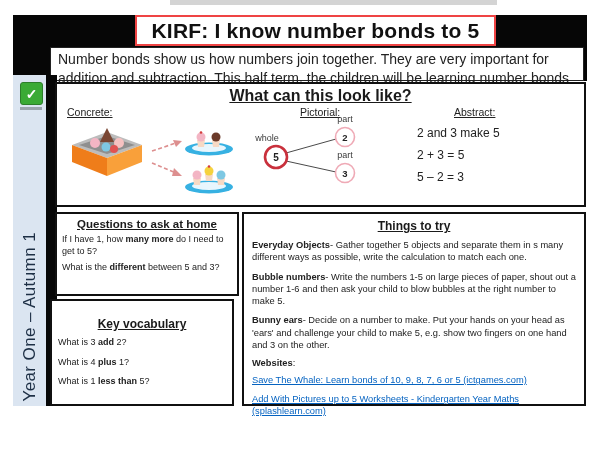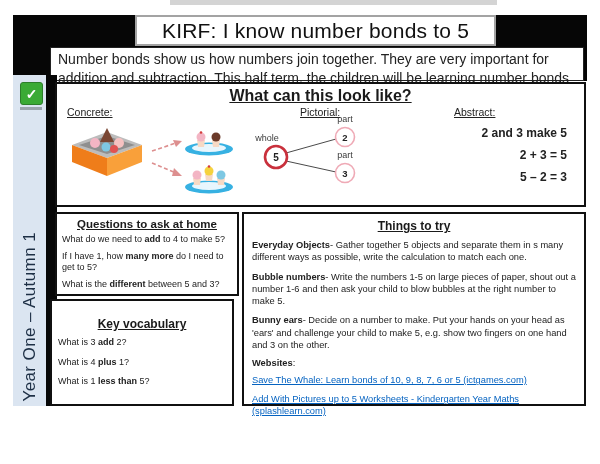--- a/index.html
+++ b/index.html
@@ -4,22 +4,22 @@
 <style>
   html,body{margin:0;padding:0;background:#fff;}
   .page{position:relative;width:600px;height:464px;background:#ffffff;
         font-family:"Liberation Sans",sans-serif;color:#1a1a1a;overflow:hidden;}
 
   .top-strip{position:absolute;left:170px;top:0;width:327px;height:5px;background:#d4d4d4;}
 
   .banner{position:absolute;left:13px;top:15px;width:574px;height:66px;background:#060606;}
 
   .title-box{position:absolute;left:135px;top:15px;width:361px;height:31px;background:#fff;
-             border:2px solid #a3a3a3;box-sizing:border-box;display:flex;align-items:center;
-             justify-content:center;font-size:21px;letter-spacing:.2px;color:#111;}
+             border:2px solid #ef4444;box-sizing:border-box;display:flex;align-items:center;
+             justify-content:center;font-size:21px;letter-spacing:.2px;color:#111;font-weight:bold;}
 
   .intro-box{position:absolute;left:50px;top:47px;width:534px;height:34px;background:#fff;
              border:1px solid #222;box-sizing:border-box;padding:2px 7px;font-size:14px;
              line-height:1.35;color:#222;}
 
   .sidebar{position:absolute;left:13px;top:75px;width:33px;height:331px;background:#dbe5f1;
            display:flex;flex-direction:column;justify-content:flex-end;align-items:center;}
   .sidebar-label{writing-mode:vertical-rl;transform:rotate(180deg);font-size:17px;
                  color:#1d2f45;letter-spacing:.4px;padding-top:4px;white-space:nowrap;}
   .logo{position:absolute;left:20px;top:82px;width:24px;height:30px;z-index:3;}
@@ -41,22 +41,22 @@
   .box-c .h-main{font-size:12px;margin:2px 0 6px;}
   .box-d .h-main{font-size:12px;margin:1px 0 6px;}
 
   .col-label{position:absolute;top:22px;font-size:10.5px;text-decoration:underline;color:#222;}
   .lbl-concrete{left:10px;}
   .lbl-pictorial{left:243px;}
   .lbl-abstract{left:397px;}
 
   .concrete-art{position:absolute;left:5px;top:32px;}
   .pictorial-art{position:absolute;left:183px;top:26px;}
-  .abstract-col{position:absolute;left:360px;top:38px;width:150px;text-align:right;
-                font-size:12px;line-height:22px;color:#222;font-weight:bold;}
+  .abstract-col{position:absolute;left:360px;top:38px;width:150px;text-align:left;
+                font-size:12px;line-height:22px;color:#222;}
 
   .q-item{font-size:9px;line-height:1.3;margin-bottom:5px;color:#222;}
   .v-item{font-size:9px;line-height:1.3;margin-bottom:8px;color:#222;}
   .t-item{font-size:9.3px;line-height:1.32;margin-bottom:7px;color:#222;}
   .web-label{font-size:9.3px;margin-bottom:6px;color:#222;}
   .link{display:block;font-size:9.3px;line-height:1.3;color:#0563c1;text-decoration:underline;
         margin-bottom:7px;cursor:pointer;}
   b{font-weight:bold;}
 </style>
 </head>
@@ -143,21 +143,20 @@
 
     <div class="abstract-col">
       <div>2 and 3 make 5</div>
       <div>2 + 3 = 5</div>
       <div>5 – 2 = 3</div>
     </div>
   </div>
 
   <div class="panel box-b">
     <div class="h-main">Questions to ask at home</div>
-    <div class="q-item"><span>What do we need to </span><b>add</b><span> to 4 to make 5?</span></div>
     <div class="q-item"><span>If I have 1, how </span><b>many more</b><span> do I need to get to 5?</span></div>
     <div class="q-item"><span>What is the </span><b>different</b><span> between 5 and 3?</span></div>
   </div>
 
   <div class="panel box-c">
     <div class="h-main">Key vocabulary</div>
     <div class="v-item"><span>What is 3 </span><b>add</b><span> 2?</span></div>
     <div class="v-item"><span>What is 4 </span><b>plus</b><span> 1?</span></div>
     <div class="v-item"><span>What is 1 </span><b>less than</b><span> 5?</span></div>
   </div>

